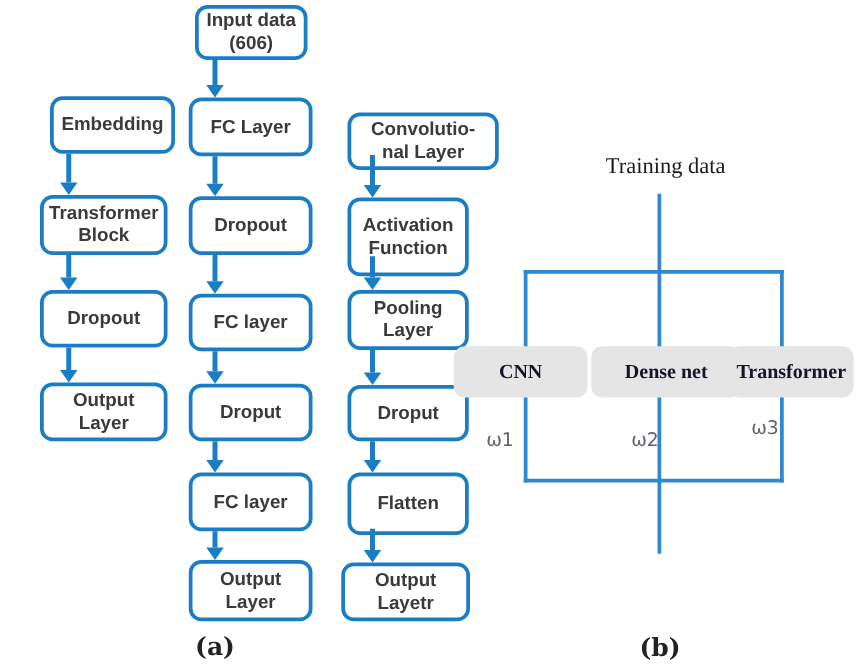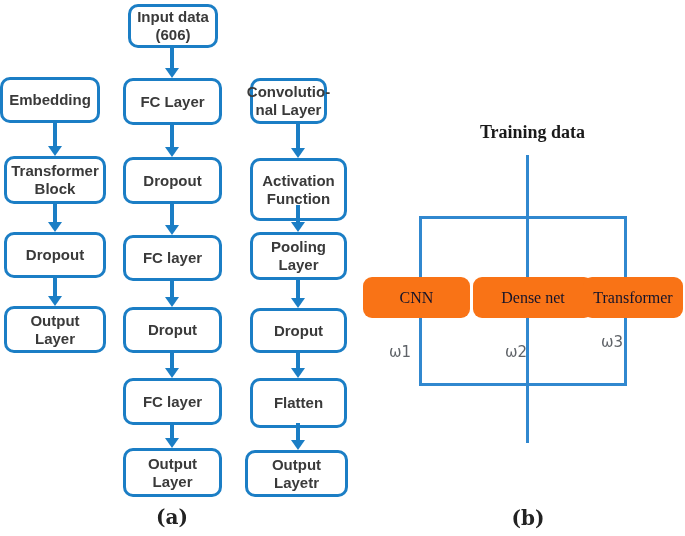--- a/index.html
+++ b/index.html
@@ -7,54 +7,55 @@
     position:relative;width:685px;height:536px;background:#ffffff;overflow:hidden;
     font-family:"Liberation Sans",sans-serif;
   }
   
   .fbox{
     position:absolute;box-sizing:border-box;
     border:3px solid #1b7ec5;border-radius:10px;background:#ffffff;
     display:flex;align-items:center;justify-content:center;text-align:center;
     font-weight:bold;font-size:15px;line-height:1.18;color:#3a3a3a;
     white-space:pre-line;
+    margin-left:28px;
   }
   
   .arrow{position:absolute;width:4px;background:#1b7ec5;}
   .arrow::after{
     content:"";position:absolute;left:-5px;bottom:-10px;
     border:7px solid transparent;border-bottom:none;border-top:10px solid #1b7ec5;
   }
   
   .line{position:absolute;background:#3188cf;}
   .mbox{
-    position:absolute;background:#f97316;border-radius:9px;
+    position:absolute;background:#e5e5e5;border-radius:9px;
     display:flex;align-items:center;justify-content:center;
-    font-family:"Liberation Serif",serif;font-weight:normal;font-size:16px;color:#14142b;
+    font-family:"Liberation Serif",serif;font-weight:bold;font-size:16px;color:#14142b;
     z-index:2;
   }
   .wlabel{
     position:absolute;font-family:"DejaVu Sans",sans-serif;font-size:15px;color:#5f6368;
     text-align:center;z-index:2;
   }
   .serif-label{
-    position:absolute;font-family:"Liberation Serif",serif;font-weight:bold;
+    position:absolute;font-family:"Liberation Serif",serif;font-weight:normal;
     font-size:18px;color:#1a1a1a;text-align:center;
   }
   .caption{
     position:absolute;font-family:"DejaVu Serif",serif;font-weight:bold;
     font-size:20px;color:#222222;text-align:center;
   }
 </style>
 </head>
 <body>
 
 <div id="canvas">
 
-  <div class="fbox" style="left:0;top:77px;width:100px;height:46px">Embedding</div>
+  <div class="fbox" style="left:12px;top:77px;width:100px;height:46px">Embedding</div>
   <div class="fbox" style="left:4px;top:156px;width:102px;height:48px">Transformer
 Block</div>
   <div class="fbox" style="left:4px;top:232px;width:102px;height:46px">Dropout</div>
   <div class="fbox" style="left:4px;top:306px;width:102px;height:47px">Output
 Layer</div>
   <div class="arrow" style="left:53px;top:123px;height:23px"></div>
   <div class="arrow" style="left:53px;top:204px;height:18px"></div>
   <div class="arrow" style="left:53px;top:278px;height:18px"></div>
 
   <div class="fbox" style="left:128px;top:4px;width:90px;height:44px">Input data
@@ -66,21 +67,21 @@
   <div class="fbox" style="left:123px;top:378px;width:99px;height:47px">FC layer</div>
   <div class="fbox" style="left:123px;top:448px;width:99px;height:49px">Output
 Layer</div>
   <div class="arrow" style="left:170px;top:48px;height:20px"></div>
   <div class="arrow" style="left:170px;top:125px;height:22px"></div>
   <div class="arrow" style="left:170px;top:204px;height:21px"></div>
   <div class="arrow" style="left:170px;top:281px;height:16px"></div>
   <div class="arrow" style="left:170px;top:353px;height:15px"></div>
   <div class="arrow" style="left:170px;top:425px;height:13px"></div>
 
-  <div class="fbox" style="left:250px;top:78px;width:77px;height:46px">Convolutio-
+  <div class="fbox" style="left:250px;top:90px;width:121px;height:46px">Convolutio-
 nal Layer</div>
   <div class="fbox" style="left:250px;top:158px;width:97px;height:63px">Activation
 Function</div>
   <div class="fbox" style="left:250px;top:232px;width:97px;height:48px">Pooling
 Layer</div>
   <div class="fbox" style="left:250px;top:308px;width:97px;height:45px">Droput</div>
   <div class="fbox" style="left:250px;top:378px;width:97px;height:50px">Flatten</div>
   <div class="fbox" style="left:245px;top:450px;width:103px;height:47px">Output
 Layetr</div>
   <div class="arrow" style="left:296px;top:124px;height:24px"></div>

